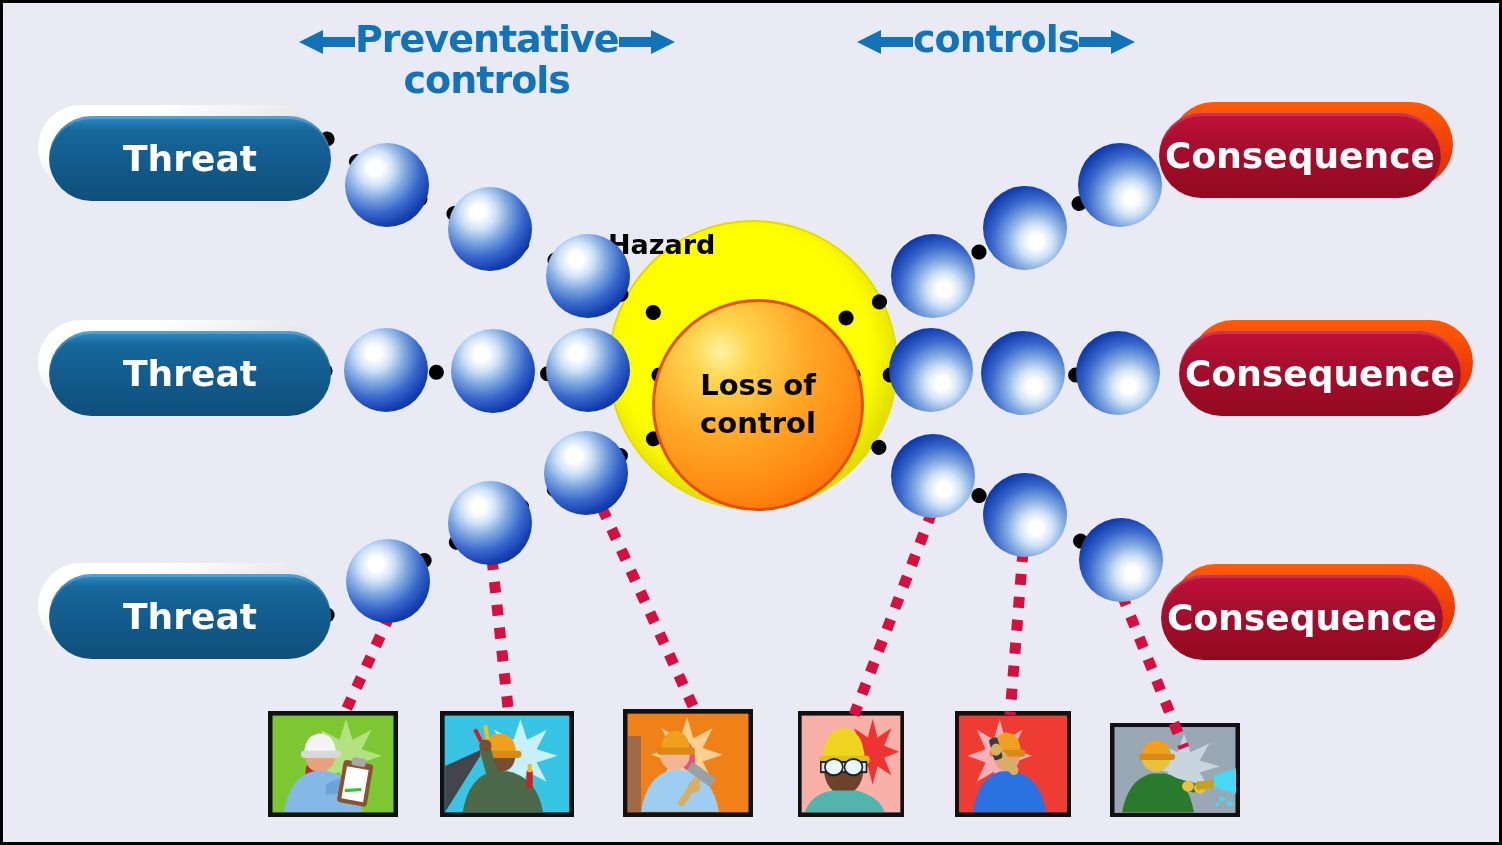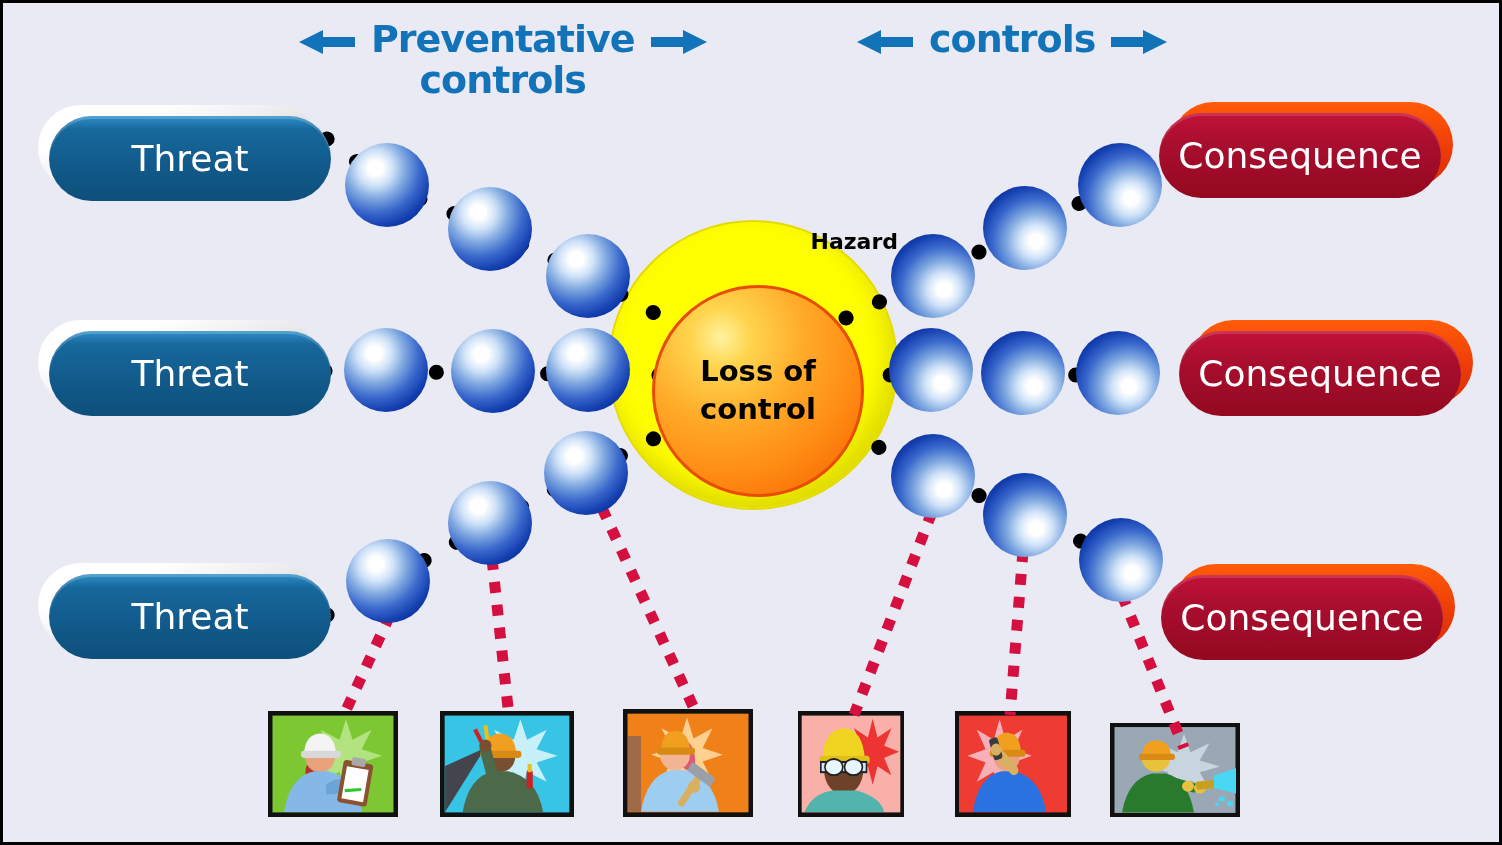--- a/index.html
+++ b/index.html
@@ -2,42 +2,42 @@
 <html><head>
 <meta charset="utf-8">
 <style>
   html,body{margin:0;padding:0;background:#fff}
   #canvas{
     position:relative;width:1502px;height:845px;box-sizing:border-box;
     background:#eaeaf4;border:3px solid #000;overflow:hidden;
     font-family:"DejaVu Sans","Liberation Sans",sans-serif;
   }
   
-  .hdr{position:absolute;display:flex;align-items:flex-start;gap:16px;color:#1273b8;z-index:6}
+  .hdr{position:absolute;display:flex;align-items:flex-start;gap:0;color:#1273b8;z-index:6}
   .hdr .ttl{font-weight:bold;font-size:38px;line-height:1.08;text-align:center;letter-spacing:-1px}
   .hdr svg{margin-top:9px;flex:none}
   
   .pill{position:absolute;width:294px;height:97px;z-index:6}
   .pill .plate,.pill .face{position:absolute;width:282px;height:85px;border-radius:43px}
-  .pill .face{display:flex;align-items:center;justify-content:center;color:#fff;font-weight:normal}
+  .pill .face{display:flex;align-items:center;justify-content:center;color:#fff;font-weight:bold}
   .threat .plate{left:0;top:0;background:linear-gradient(160deg,#ffffff 25%,#d2d2d8 85%)}
   .threat .face{left:11px;top:11px;font-size:36px;
     background:linear-gradient(180deg,#2f8fc8 0%,#17689c 16%,#125b8c 55%,#0e4f7b 100%);
     box-shadow:inset 0 3px 0 rgba(255,255,255,.18)}
   .cons .plate{left:12px;top:0;background:linear-gradient(180deg,#ff5c09 0%,#ee3b07 55%,#d92e06 100%)}
   .cons .face{left:0;top:11px;font-size:36px;
     background:linear-gradient(180deg,#c31239 0%,#a90e2f 35%,#93091f 100%);
     box-shadow:inset 0 3px 0 rgba(255,255,255,.14)}
   
   #hazard-ring{position:absolute;left:605px;top:217px;width:290px;height:290px;border-radius:50%;
     background:#ffff00;border:2px solid #e4da00;box-sizing:border-box;
     box-shadow:inset -8px -14px 24px rgba(195,185,0,.55);z-index:1}
-  #hazard-title{position:absolute;left:605px;top:226px;width:290px;text-align:right;
-    font-weight:bold;font-size:22px;color:#000;z-index:4}
-  #hazard-core{position:absolute;left:649px;top:282px;width:212px;height:212px;border-radius:50%;
+  #hazard-title{position:absolute;left:605px;top:226px;width:290px;text-align:left;
+    font-weight:bold;font-size:27px;color:#000;z-index:4}
+  #hazard-core{position:absolute;left:649px;top:296px;width:212px;height:212px;border-radius:50%;
     background:radial-gradient(circle at 32% 24%,#fff3a0 0%,#ffd54e 14%,#ffaa28 40%,#ff8d14 65%,#f86d06 88%,#ee5903 100%);
     border:3px solid #e84b02;box-sizing:border-box;z-index:3;
     display:flex;flex-direction:column;align-items:center;justify-content:center;
     color:#000;font-weight:bold;font-size:29px;line-height:1.3}
   
   .orb{position:absolute;width:84px;height:84px;border-radius:50%;z-index:4}
   .orb.l{background:radial-gradient(circle at 36% 30%,#ffffff 0%,#ffffff 9%,#cfe2f8 22%,#7fa8e0 38%,#3a68cc 56%,#1440b0 72%,#082696 86%,#041a80 100%)}
   .orb.r{background:radial-gradient(circle at 63% 66%,#ffffff 0%,#ffffff 9%,#cfe2f8 22%,#7fa8e0 38%,#3a68cc 56%,#1440b0 72%,#082696 86%,#041a80 100%)}
   #lines{position:absolute;left:0;top:0;z-index:2}
   .photo{position:absolute;z-index:1}

